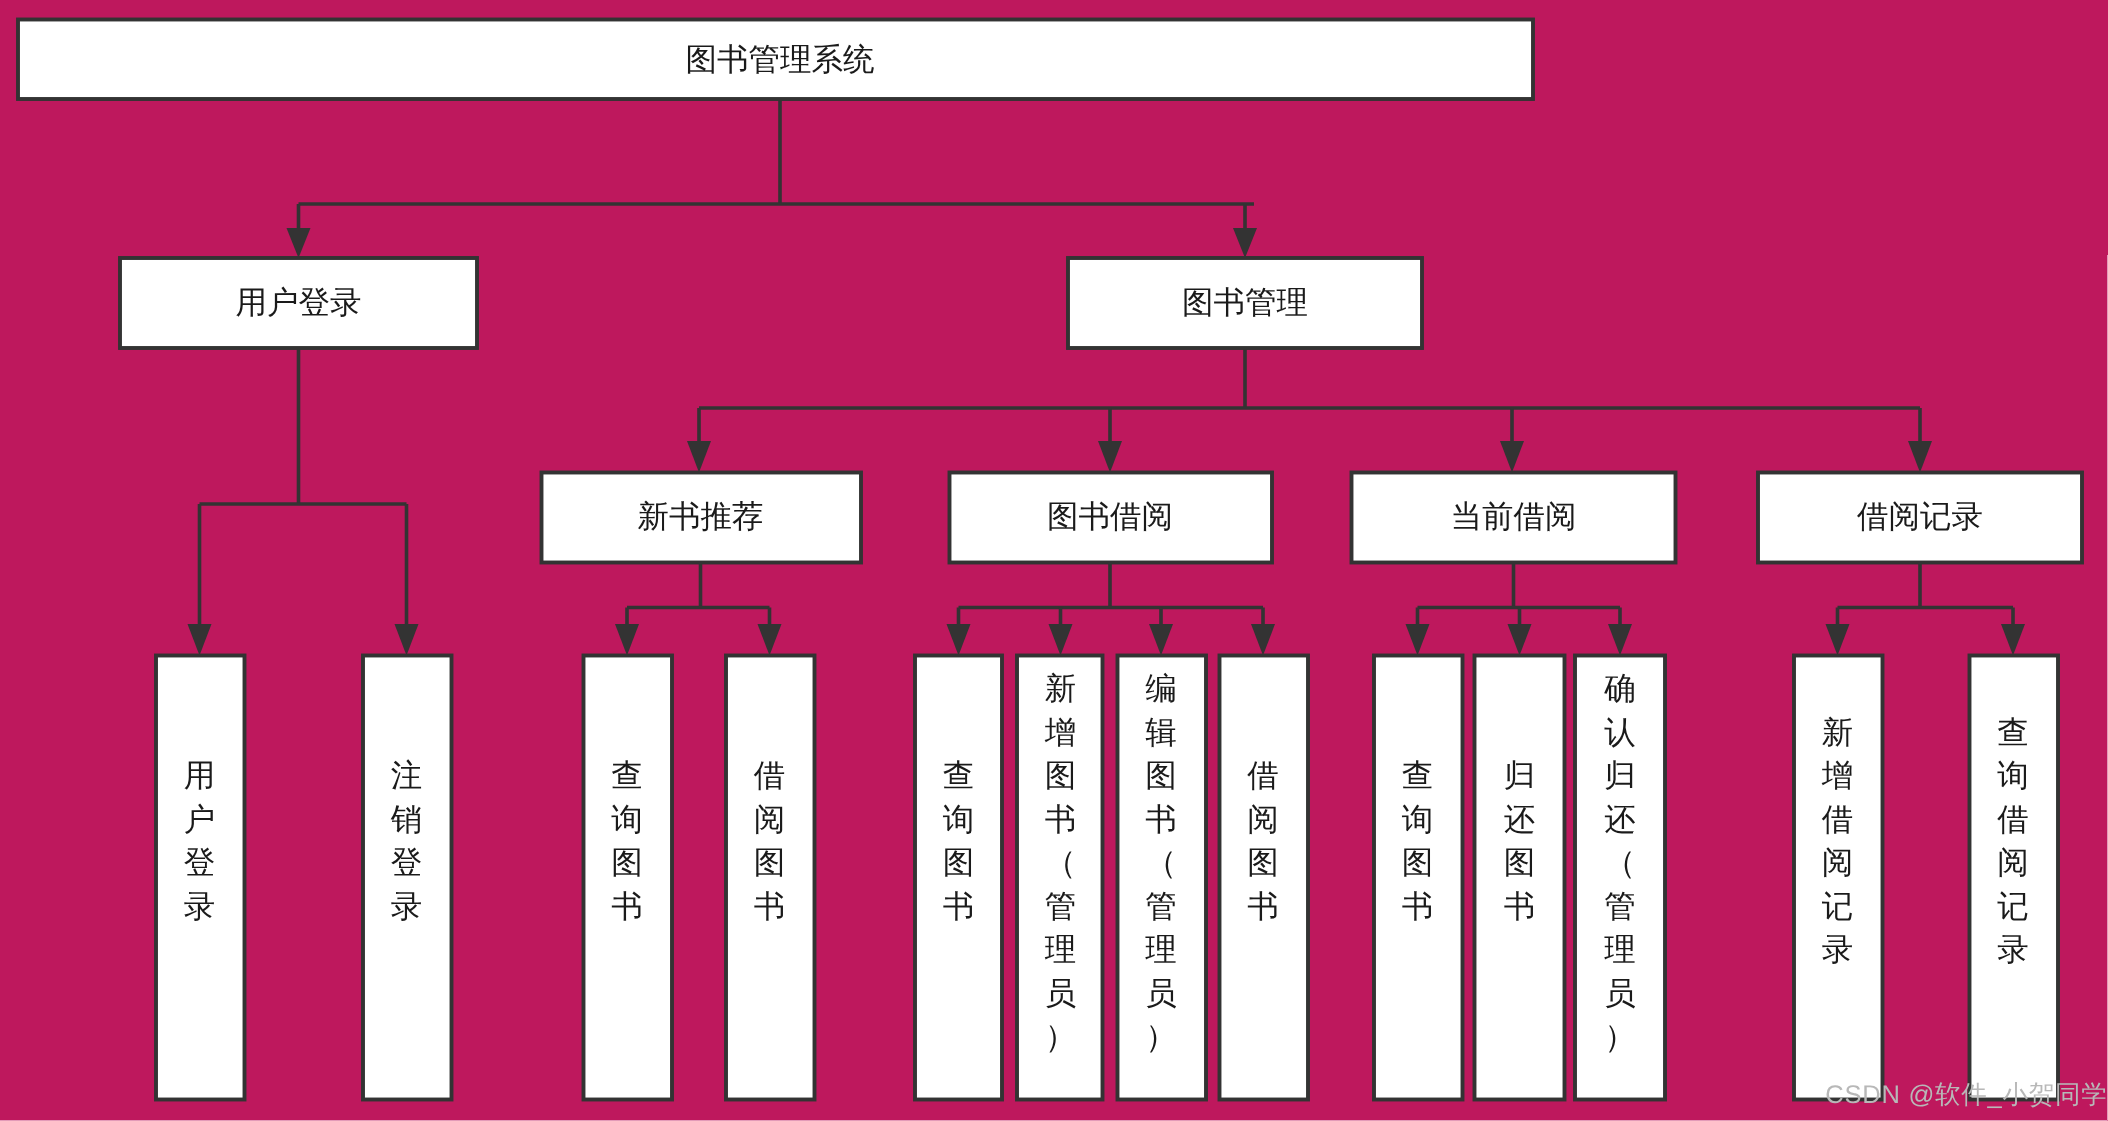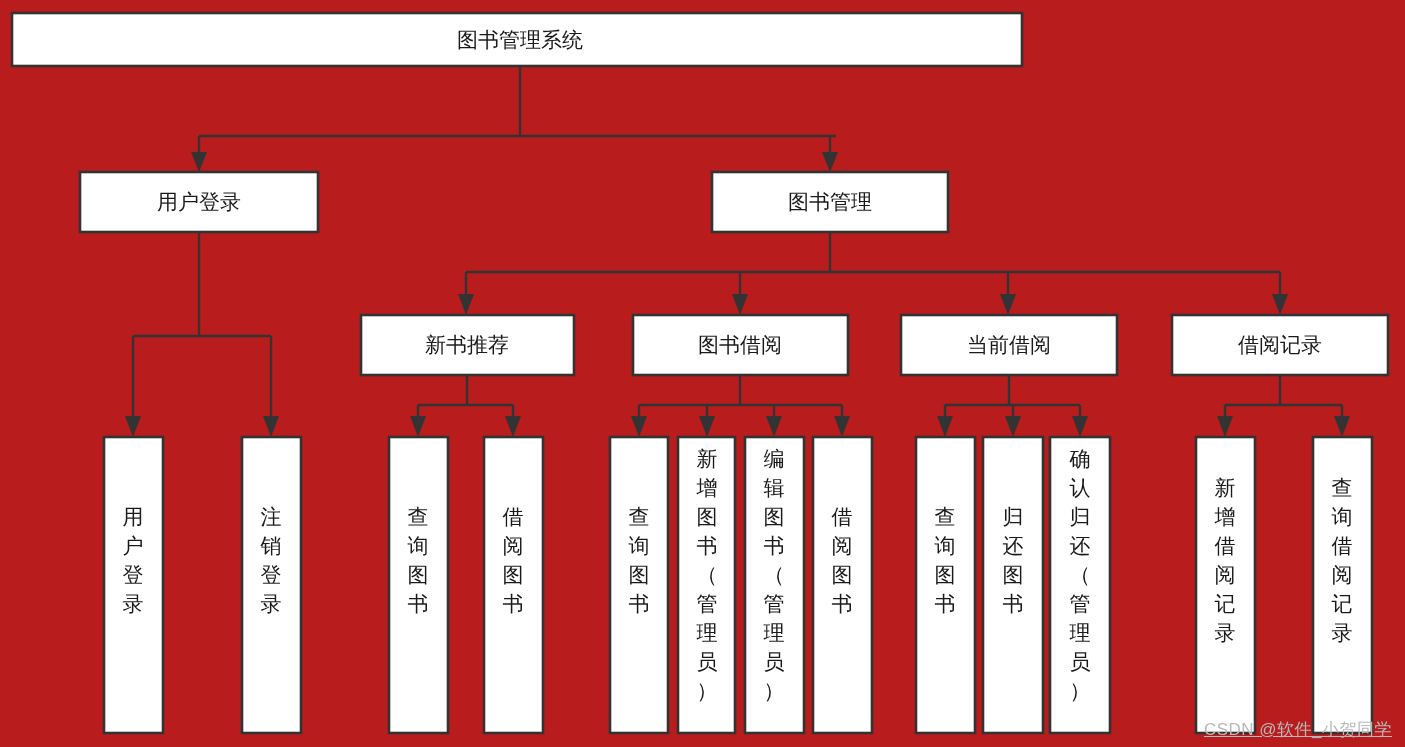--- a/index.html
+++ b/index.html
@@ -8,21 +8,21 @@
     padding: 0;
     background: #ffffff;
   }
   body {
     font-family: "Liberation Sans", "DejaVu Sans", sans-serif;
   }
   #diagram-root {
     position: relative;
     width: 1405px;
     height: 747px;
-    background: #b91c1c;
+    background: #be185d;
     overflow: hidden;
   }
   svg#tree-svg {
     position: absolute;
     top: 0;
     left: 0;
     width: 1405px;
     height: 747px;
     display: block;
   }
@@ -48,29 +48,28 @@
     dominant-baseline: middle;
   }
   .node-label-v {
     font-family: "Liberation Sans", "DejaVu Sans", sans-serif;
     font-size: 21px;
     fill: #1a1a1a;
     text-anchor: middle;
   }
   .watermark {
     position: absolute;
-    right: 13px;
+    right: 0;
     bottom: 6px;
     font-family: "Liberation Sans", "DejaVu Sans", sans-serif;
     font-size: 17px;
     color: #b8b8b8;
     letter-spacing: 0.5px;
     white-space: nowrap;
     user-select: none;
-    text-decoration: underline;
   }
 </style>
 </head>
 <body>
 
 <div id="diagram-root">
 
   <svg id="tree-svg" viewBox="0 0 1405 747" xmlns="http://www.w3.org/2000/svg">
 
     <defs>

